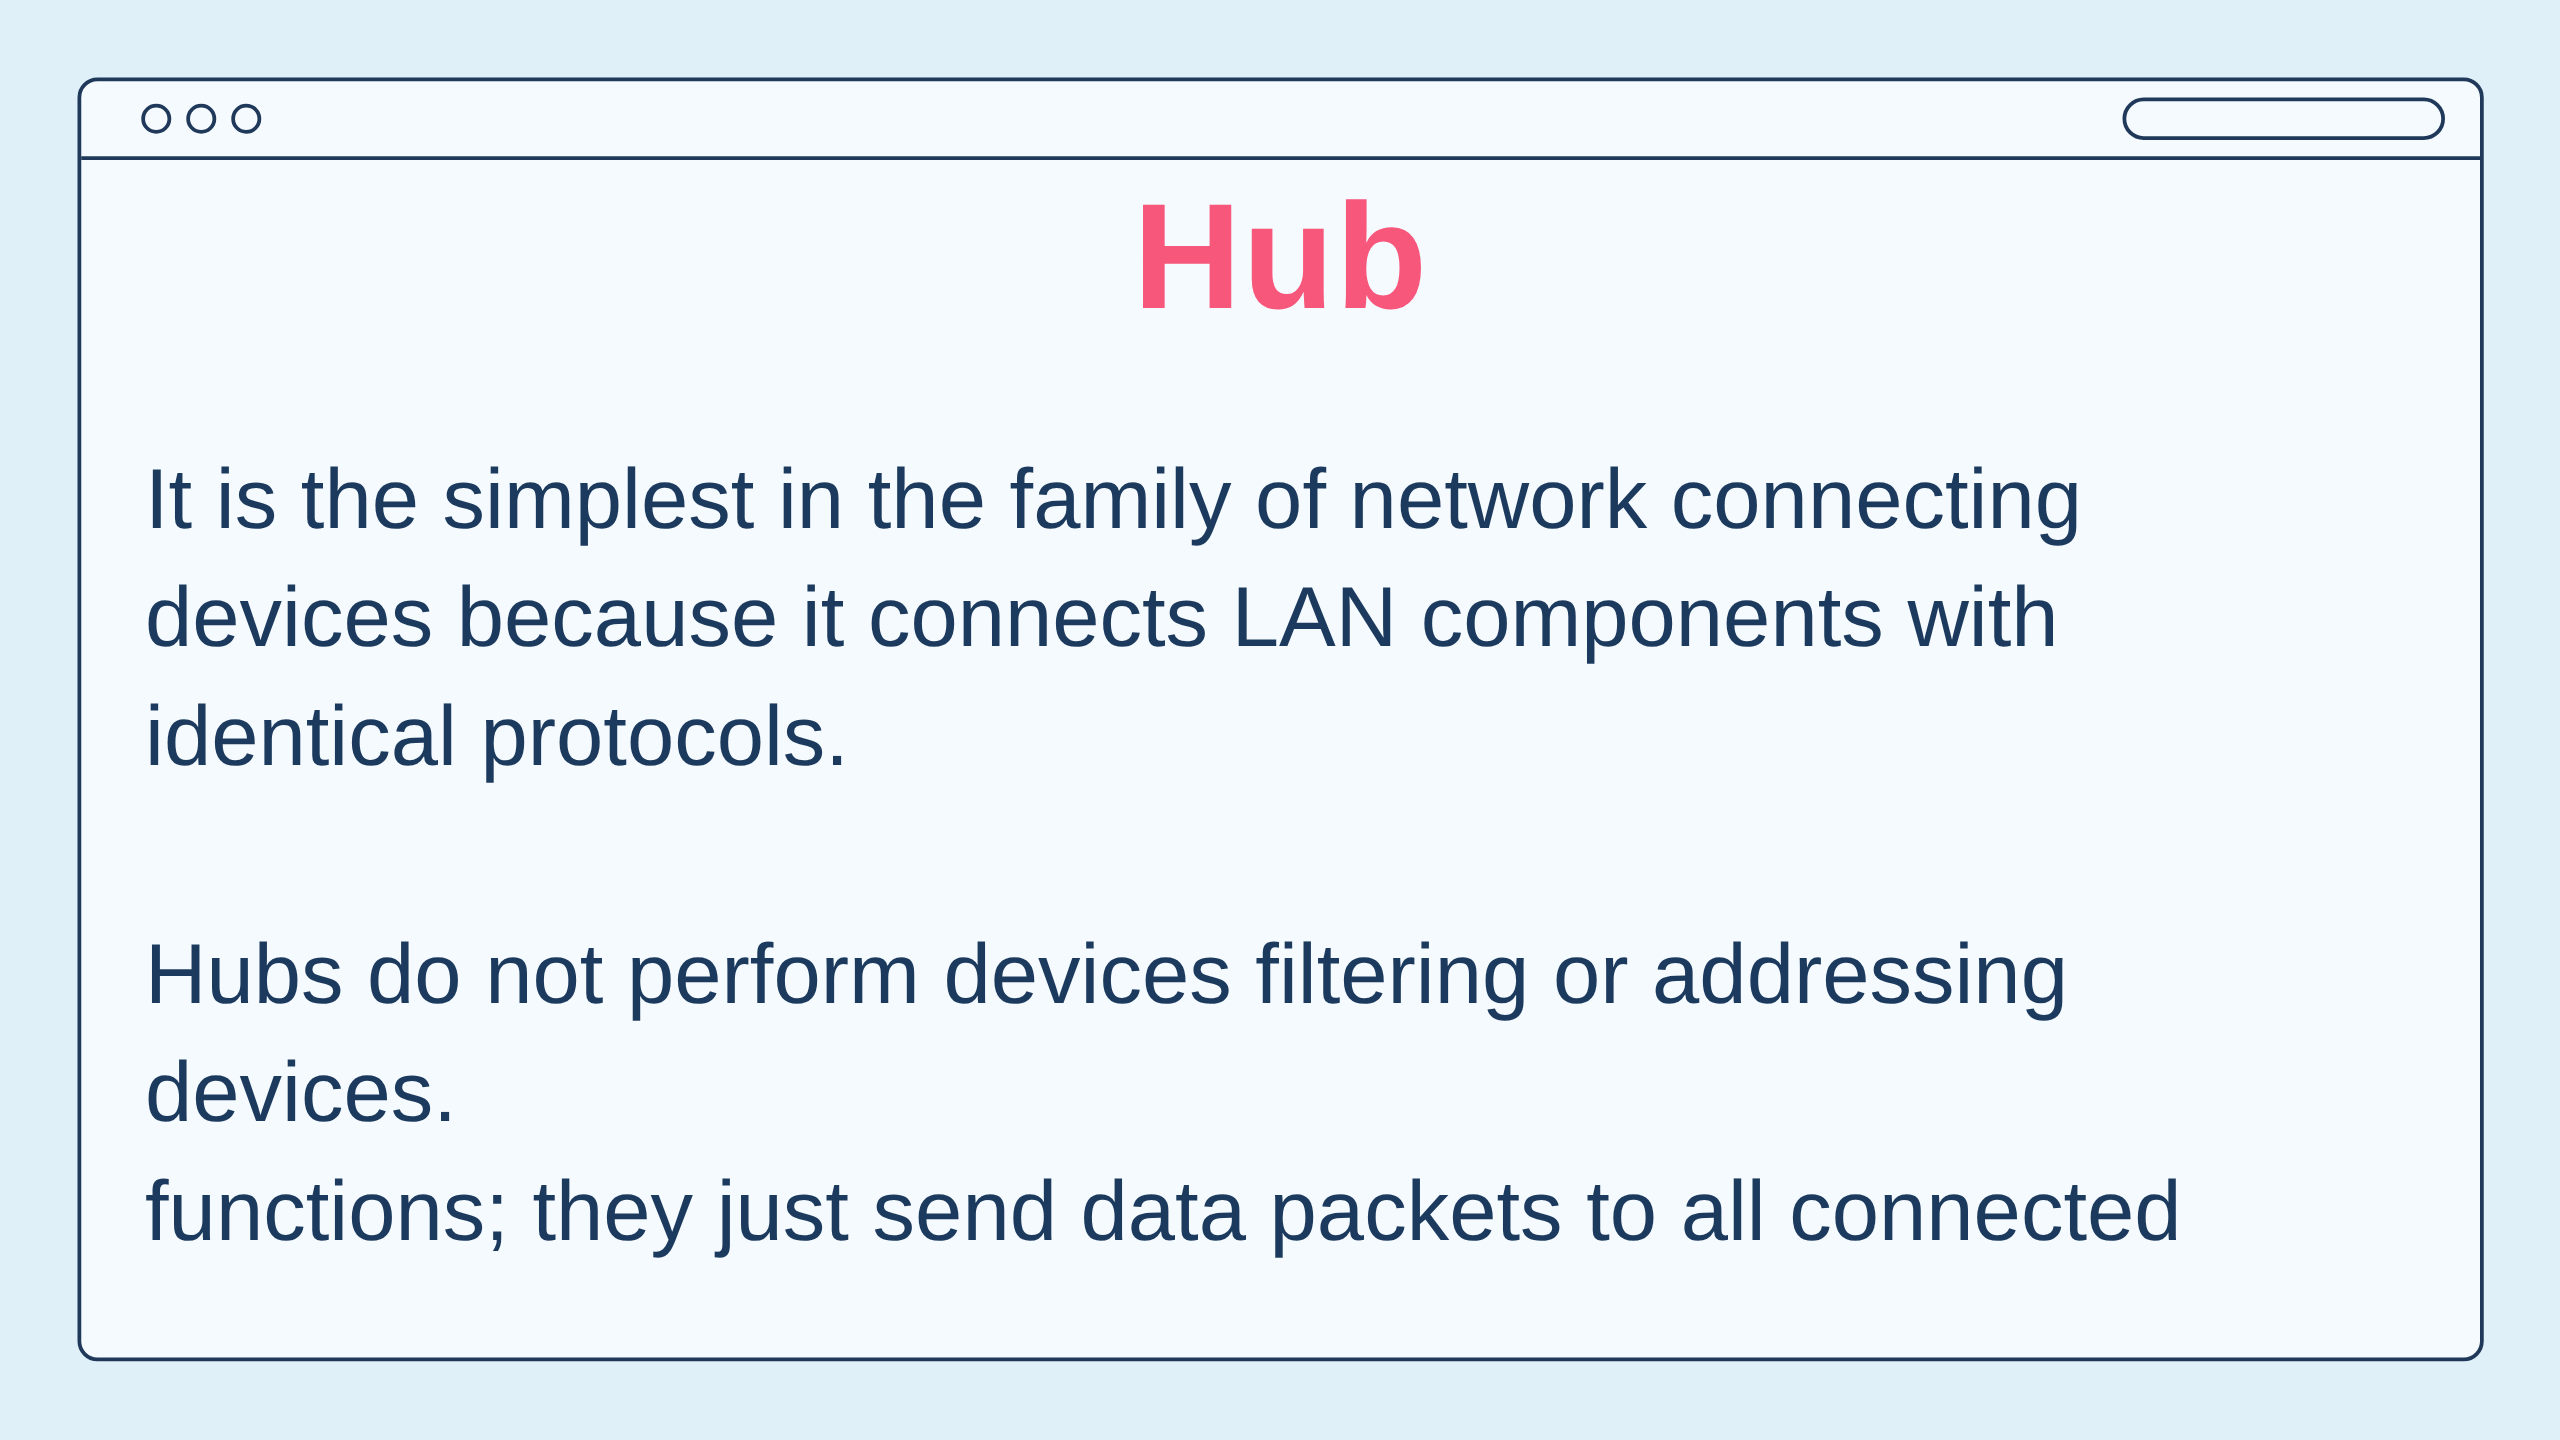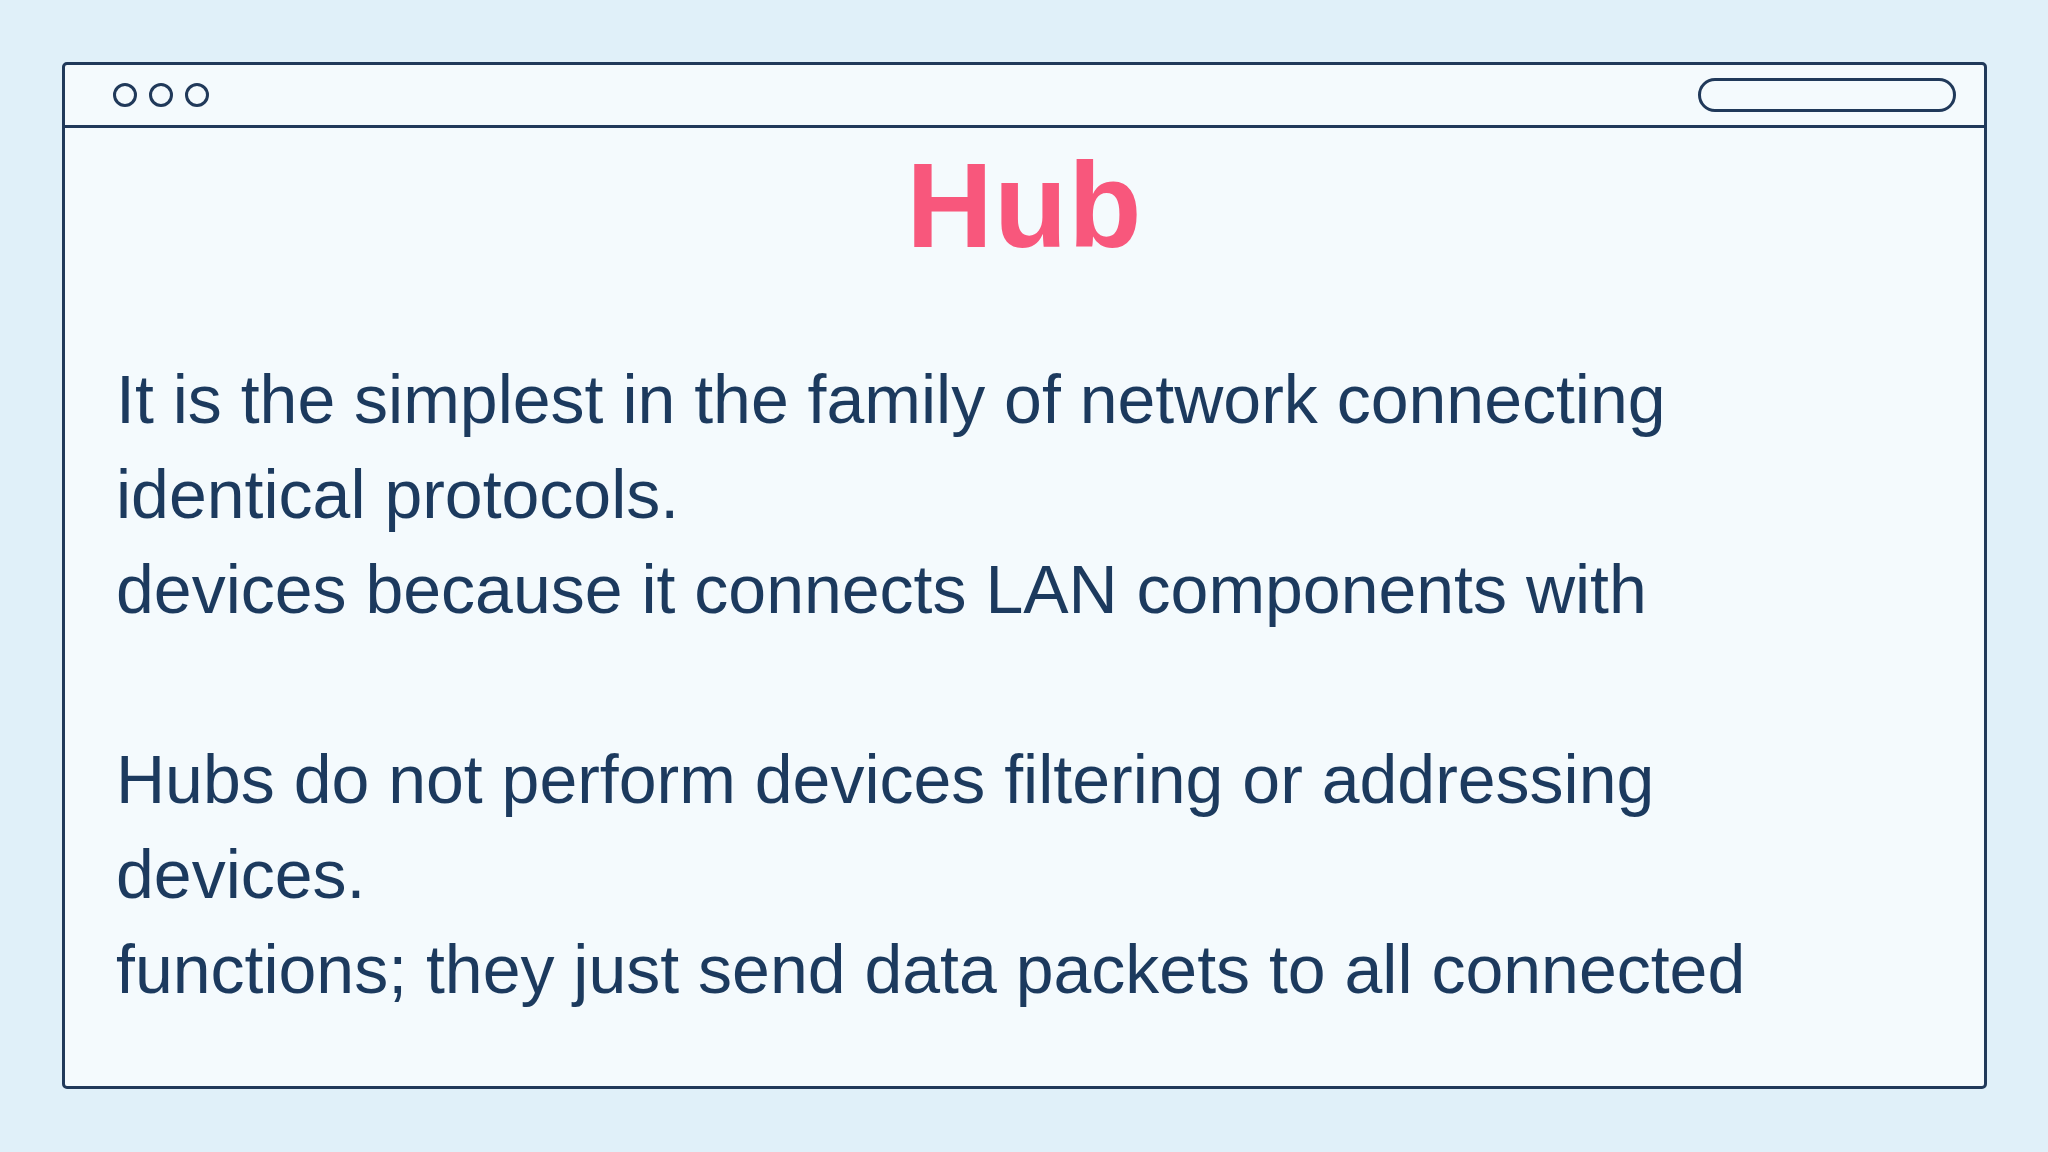--- a/index.html
+++ b/index.html
@@ -15,21 +15,21 @@
     position: relative;
   }
   .browser-window {
     position: absolute;
     left: 62px;
     top: 62px;
     width: 1919px;
     height: 1021px;
     background: #f4fafd;
     border: 3px solid #20395a;
-    border-radius: 5px;
+    border-radius: 16px;
     box-sizing: content-box;
   }
   .window-header {
     height: 63px;
     border-bottom: 3px solid #20395a;
     display: flex;
     align-items: center;
     padding: 0 28px 0 48px;
     box-sizing: border-box;
   }
@@ -93,22 +93,22 @@
       <span class="traffic-dot"></span>
     </div>
     <div class="url-bar" title=""></div>
   </div>
 
   <div class="content">
     <h1 class="page-title">Hub</h1>
 
     <div class="paragraph first">
       <div class="text-line">It is the simplest in the family of network connecting</div>
+      <div class="text-line">devices because it connects LAN components with</div>
       <div class="text-line">identical protocols.</div>
-      <div class="text-line">devices because it connects LAN components with</div>
     </div>
 
     <div class="paragraph second">
       <div class="text-line">Hubs do not perform devices filtering or addressing</div>
       <div class="text-line">devices.</div>
       <div class="text-line">functions; they just send data packets to all connected</div>
     </div>
   </div>
 
 </div>

